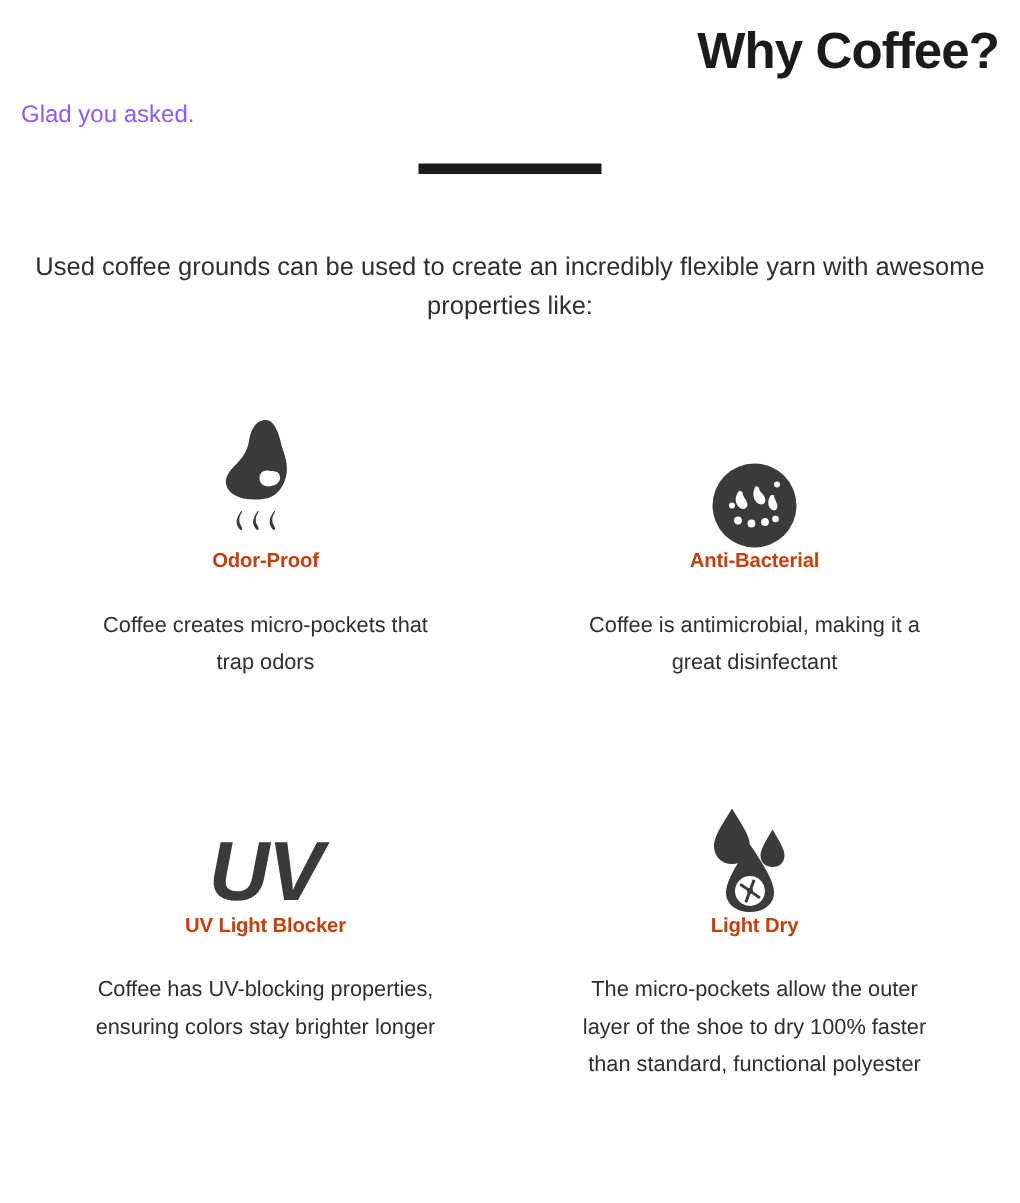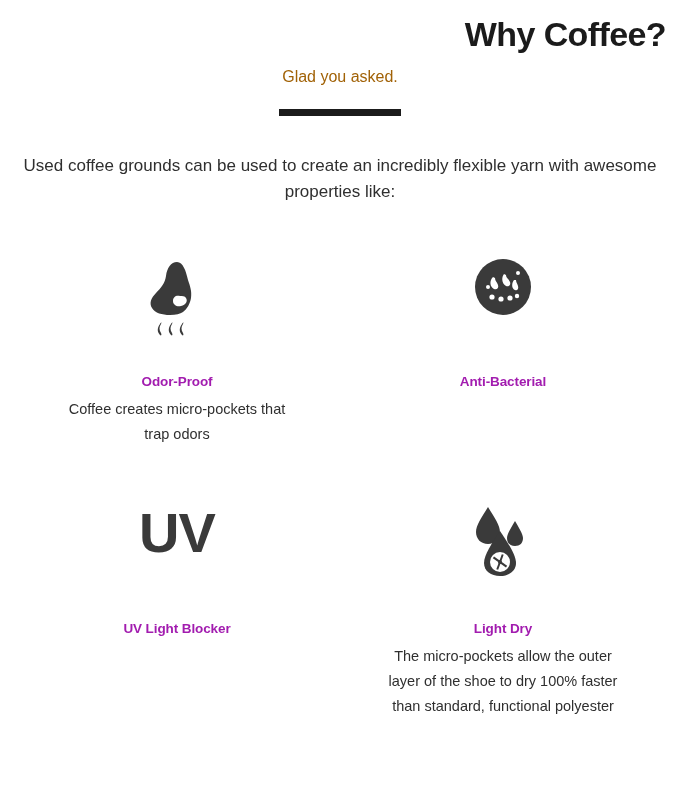--- a/index.html
+++ b/index.html
@@ -20,74 +20,74 @@
   .headline {
     text-align: right;
     font-size: 34px;
     font-weight: bold;
     letter-spacing: -0.6px;
     color: #1b1b1b;
     margin-top: 14px;
     line-height: 1.2;
   }
   .subhead {
-    text-align: center;
+    text-align: left;
     font-size: 16px;
-    color: #a16207;
+    color: #8b5cf6;
     margin-top: 12px;
     line-height: 1.3;
   }
   .rule-wrap {
     display: flex;
     justify-content: center;
     margin-top: 21px;
   }
   .rule {
     width: 122px;
     height: 7px;
     background: #1b1b1b;
   }
   .lede {
     text-align: center;
     font-size: 17px;
     color: #2f2f2f;
     line-height: 1.58;
-    margin: 37px auto 0 auto;
+    margin: 49px auto 0 auto;
     max-width: 640px;
   }
   .grid {
     margin-top: 52px;
     display: grid;
     grid-template-columns: 1fr 1fr;
     row-gap: 58px;
   }
   .cell {
     display: flex;
     flex-direction: column;
     align-items: center;
     text-align: center;
   }
   .icon-box {
     height: 96px;
     display: flex;
-    align-items: flex-start;
+    align-items: flex-end;
     justify-content: center;
+    font-style: italic;
   }
   .cell-title {
     font-size: 13.5px;
     font-weight: bold;
-    color: #a21caf;
-    margin-top: 20px;
+    color: #c2410c;
     letter-spacing: -0.1px;
   }
   .cell-desc {
     font-size: 14.5px;
     color: #2f2f2f;
     line-height: 1.72;
-    margin-top: 8px;
+    margin-top: 24px;
     max-width: 235px;
   }
   .uv-text {
     font-size: 56px;
     font-weight: bold;
     letter-spacing: -1px;
     color: #3a3a3a;
     line-height: 1;
   }
   svg { display: block; }
@@ -131,27 +131,29 @@
           <path d="M40 22 C37 26 38 31 41 32 C43 33 45 31 44 28 C43 25 42 24 42 22 Z" fill="#ffffff"></path>
           <circle cx="18" cy="39" r="2.6" fill="#ffffff"></circle>
           <circle cx="27" cy="41" r="2.6" fill="#ffffff"></circle>
           <circle cx="36" cy="40" r="2.6" fill="#ffffff"></circle>
           <circle cx="43" cy="38" r="2.2" fill="#ffffff"></circle>
           <circle cx="14" cy="29" r="2" fill="#ffffff"></circle>
           <circle cx="44" cy="15" r="2" fill="#ffffff"></circle>
         </svg>
       </div>
       <div class="cell-title">Anti-Bacterial</div>
+      <div class="cell-desc">Coffee is antimicrobial, making it a great disinfectant</div>
     </div>
 
     <div class="cell">
       <div class="icon-box">
         <div class="uv-text">UV</div>
       </div>
       <div class="cell-title">UV Light Blocker</div>
+      <div class="cell-desc">Coffee has UV-blocking properties, ensuring colors stay brighter longer</div>
     </div>
 
     <div class="cell">
       <div class="icon-box">
         <svg width="70" height="72" viewBox="0 0 70 72">
           <path d="M20 2 C14 12 8 20 8 27 C8 34 13 39 20 39 C27 39 32 34 32 27 C32 20 26 12 20 2 Z" fill="#3a3a3a"></path>
           <path d="M47 16 C43 23 39 29 39 33 C39 38 42 41 47 41 C52 41 55 38 55 33 C55 29 51 23 47 16 Z" fill="#3a3a3a"></path>
           <path d="M32 26 C24 38 16 50 16 58 C16 66 23 71 32 71 C41 71 48 66 48 58 C48 50 40 38 32 26 Z" fill="#3a3a3a"></path>
           <circle cx="32" cy="57" r="10" fill="#ffffff"></circle>
           <rect x="31" y="49" width="2" height="16" fill="#3a3a3a" transform="rotate(20 32 57)"></rect>

